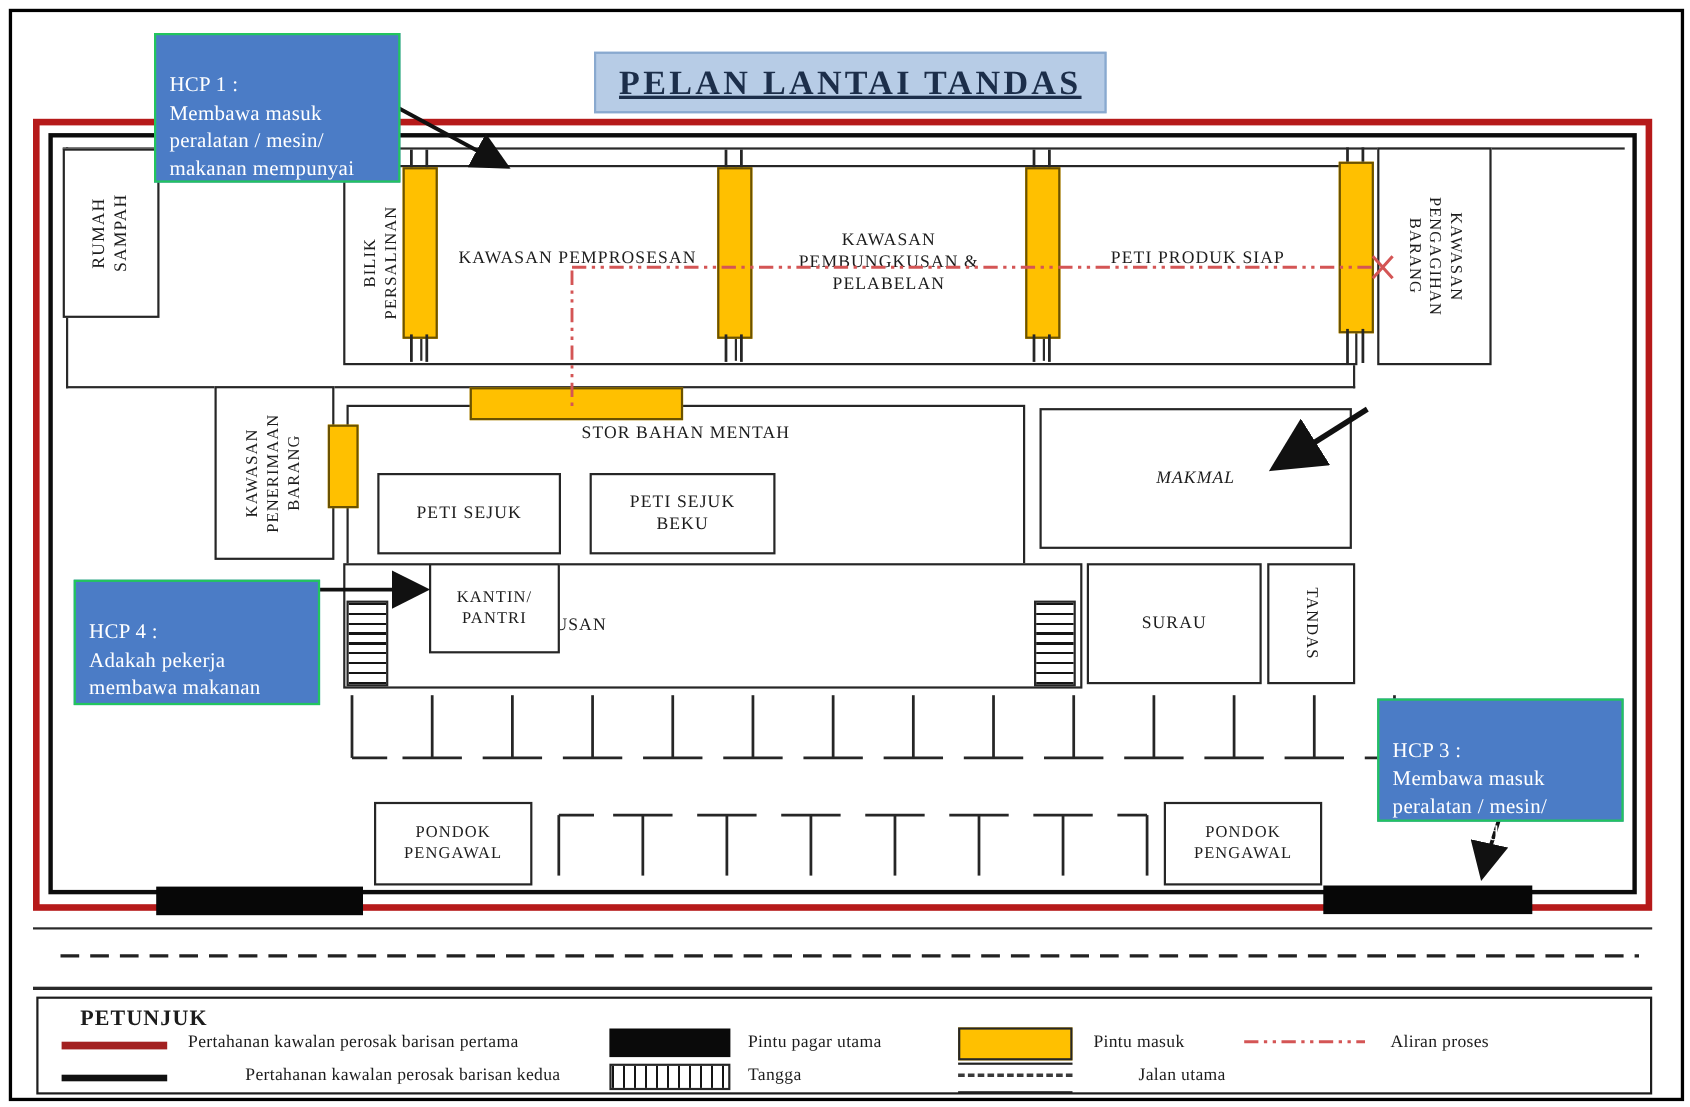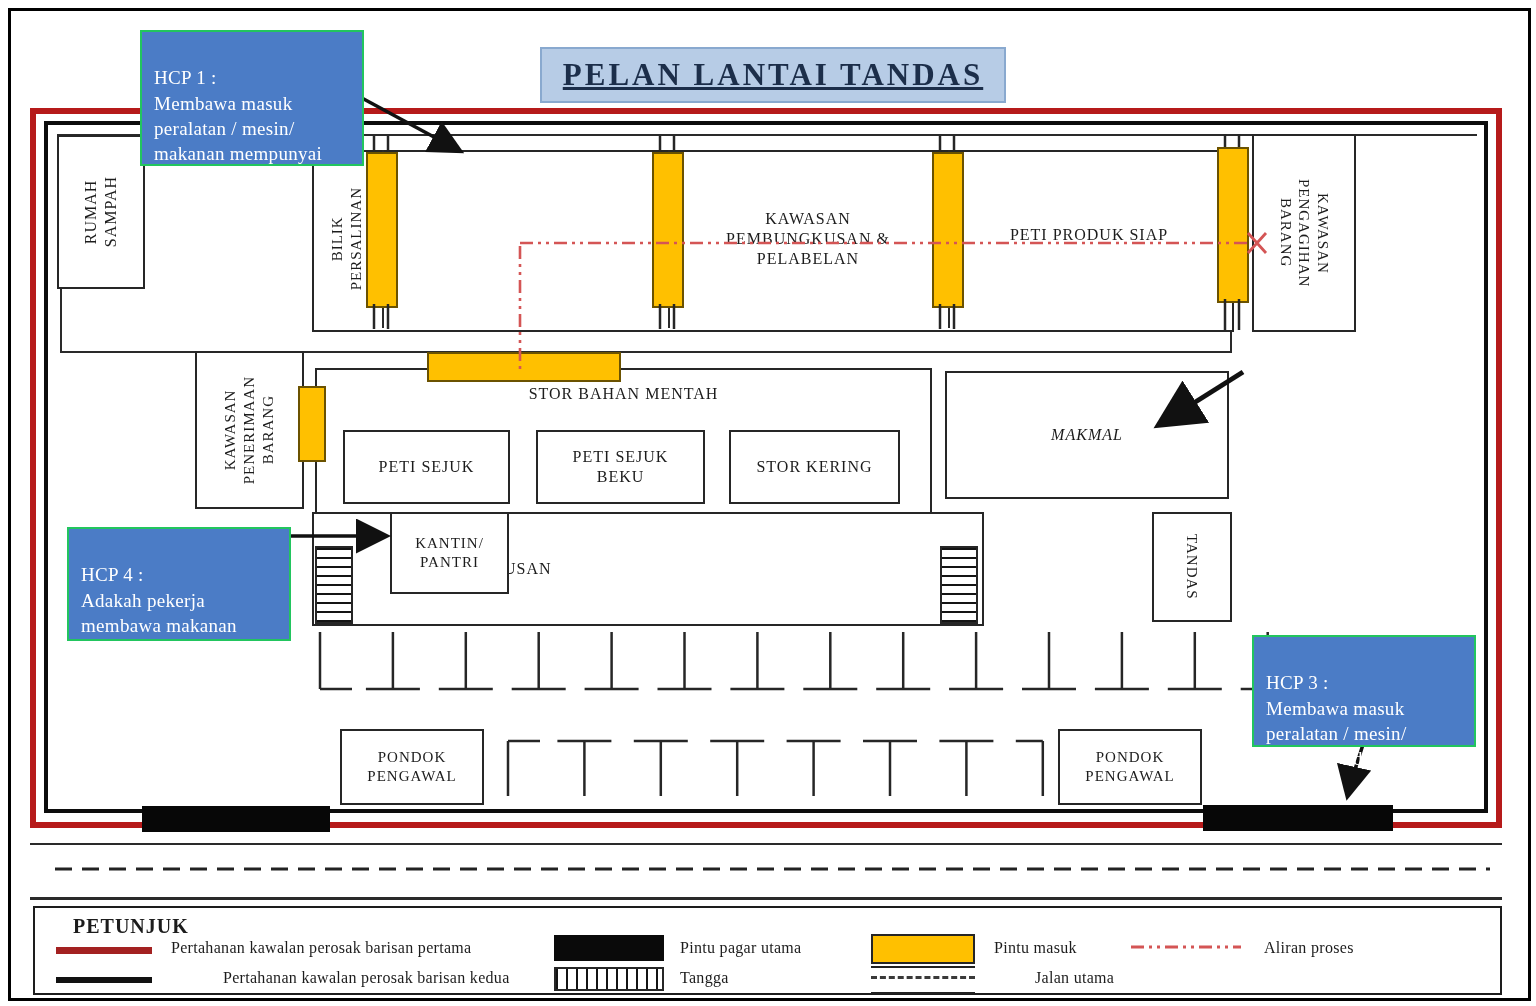--- a/index.html
+++ b/index.html
@@ -67,20 +67,23 @@
 
   <div class="abs room" style="left:312px;top:150px;width:918px;height:178px;"></div>
   <div class="abs thinline" style="left:382px;top:150px;width:2px;height:178px;"></div>
   <div class="abs thinline" style="left:668px;top:150px;width:2px;height:178px;"></div>
   <div class="abs thinline" style="left:948px;top:150px;width:2px;height:178px;"></div>
 
   <div class="abs room nobg" style="left:312px;top:150px;width:70px;height:178px;font-size:15px;">
     <span class="v-up">BILIK
 PERSALINAN</span>
   </div>
+  <div class="abs room nobg" style="left:384px;top:150px;width:282px;height:170px;">
+    <span>KAWASAN PEMPROSESAN</span>
+  </div>
   <div class="abs room nobg" style="left:670px;top:150px;width:276px;height:178px;">
     <span>KAWASAN
 PEMBUNGKUSAN  &amp;
 PELABELAN</span>
   </div>
   <div class="abs room nobg" style="left:950px;top:150px;width:278px;height:170px;">
     <span>PETI PRODUK  SIAP</span>
   </div>
 
   <div class="abs room" style="left:1252px;top:134px;width:100px;height:194px;font-size:15px;">
@@ -98,38 +101,38 @@
   <div class="abs room" style="left:315px;top:368px;width:613px;height:137px;align-items:flex-start;padding-top:14px;">
     <span>STOR BAHAN MENTAH</span>
   </div>
   <div class="abs room" style="left:343px;top:430px;width:163px;height:70px;">
     <span>PETI SEJUK</span>
   </div>
   <div class="abs room" style="left:536px;top:430px;width:165px;height:70px;">
     <span>PETI SEJUK
 BEKU</span>
   </div>
-  <div class="abs room" style="left:729px;top:430px;width:167px;height:70px;">
-    <span>STOR KERING</span>
-  </div>
 
   <div class="abs room" style="left:945px;top:371px;width:280px;height:124px;font-style:italic;">
     <span>MAKMAL</span>
   </div>
 
   <div class="abs room" style="left:312px;top:512px;width:668px;height:110px;justify-content:flex-start;">
     <span style="margin-left:120px;">PENGURUSAN</span>
   </div>
   <div class="abs room" style="left:390px;top:512px;width:115px;height:78px;font-size:15px;">
     <span>KANTIN/
 PANTRI</span>
   </div>
   <div class="abs stairs" style="left:315px;top:546px;width:34px;height:74px;"></div>
   <div class="abs stairs" style="left:940px;top:546px;width:34px;height:74px;"></div>
 
+  <div class="abs room" style="left:988px;top:512px;width:155px;height:106px;">
+    <span>SURAU</span>
+  </div>
   <div class="abs room" style="left:1152px;top:512px;width:76px;height:106px;font-size:15px;">
     <span class="v-down">TANDAS</span>
   </div>
 
   <div class="abs room" style="left:340px;top:729px;width:140px;height:72px;font-size:15px;">
     <span>PONDOK
 PENGAWAL</span>
   </div>
   <div class="abs room" style="left:1058px;top:729px;width:140px;height:72px;font-size:15px;">
     <span>PONDOK

